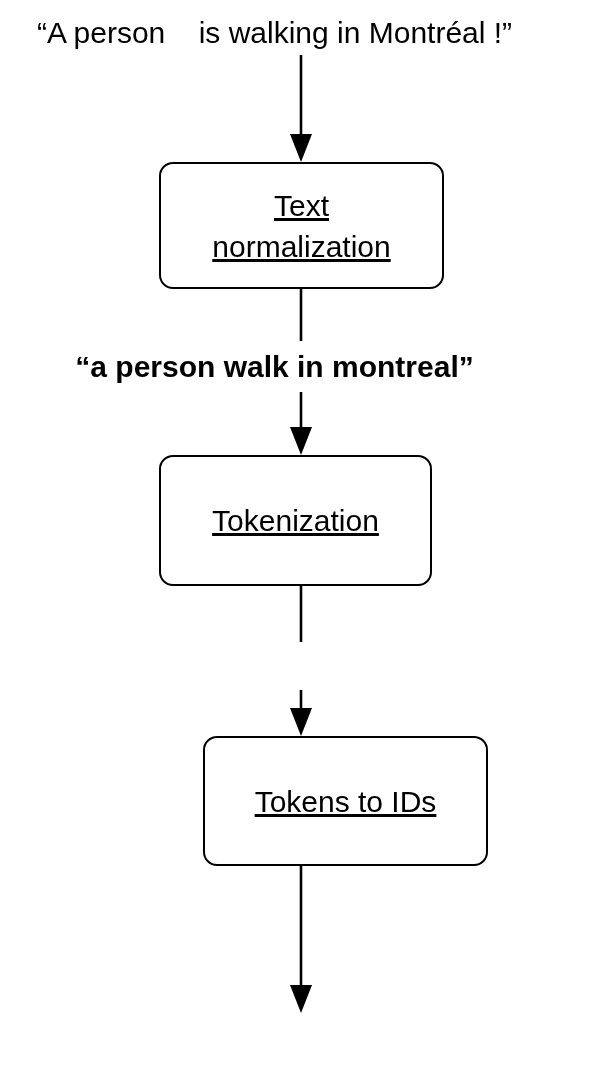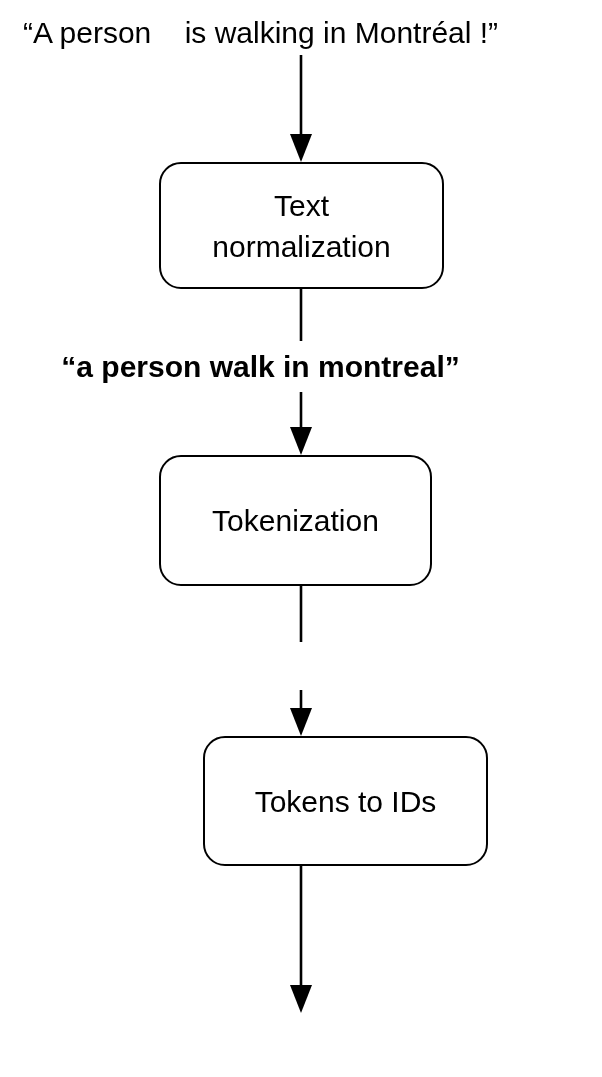--- a/index.html
+++ b/index.html
@@ -14,38 +14,39 @@
   #canvas {
     position: relative;
     width: 602px;
     height: 1077px;
     background: #ffffff;
     overflow: hidden;
   }
   .flow-text {
     position: absolute;
     width: 521px;
-    left: 0;
+    left: 14px;
     text-align: center;
     font-size: 30px;
     line-height: 38px;
     font-weight: 400;
     color: #000000;
     white-space: pre;
   }
   .node-box {
     position: absolute;
     box-sizing: border-box;
     background: #ffffff;
     border: 2.4px solid #000000;
-    border-radius: 22px;
+    border-radius: 14px;
     display: flex;
     align-items: center;
     justify-content: center;
     text-align: center;
+    text-decoration: underline;
   }
   .node-label {
     font-size: 30px;
     line-height: 41px;
     font-weight: 400;
     color: #000000;
     white-space: pre-line;
   }
   .connector {
     position: absolute;

